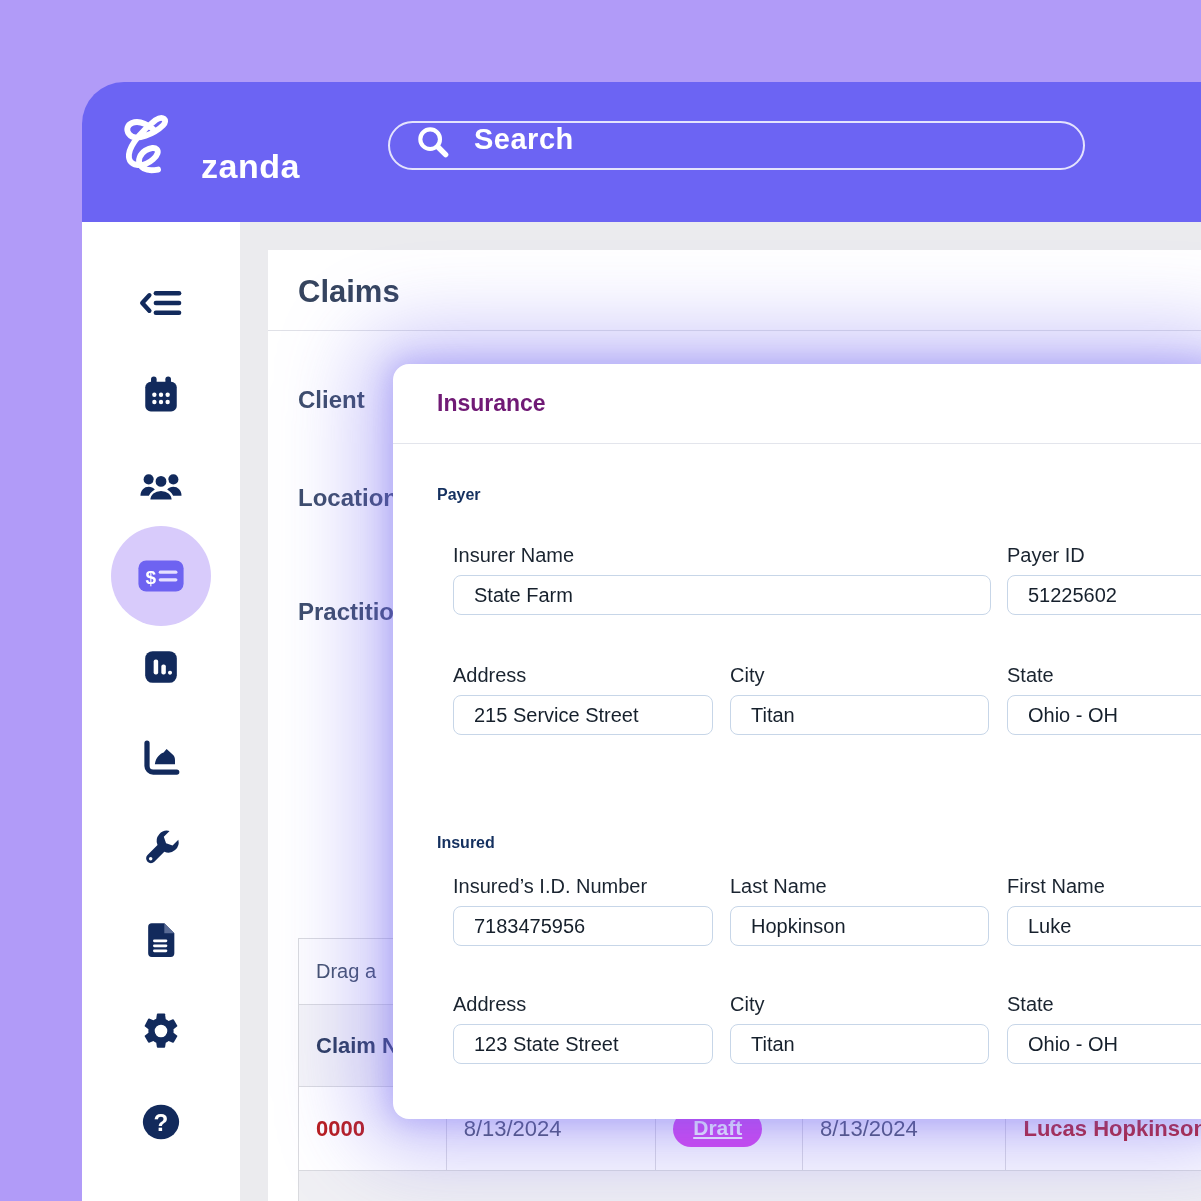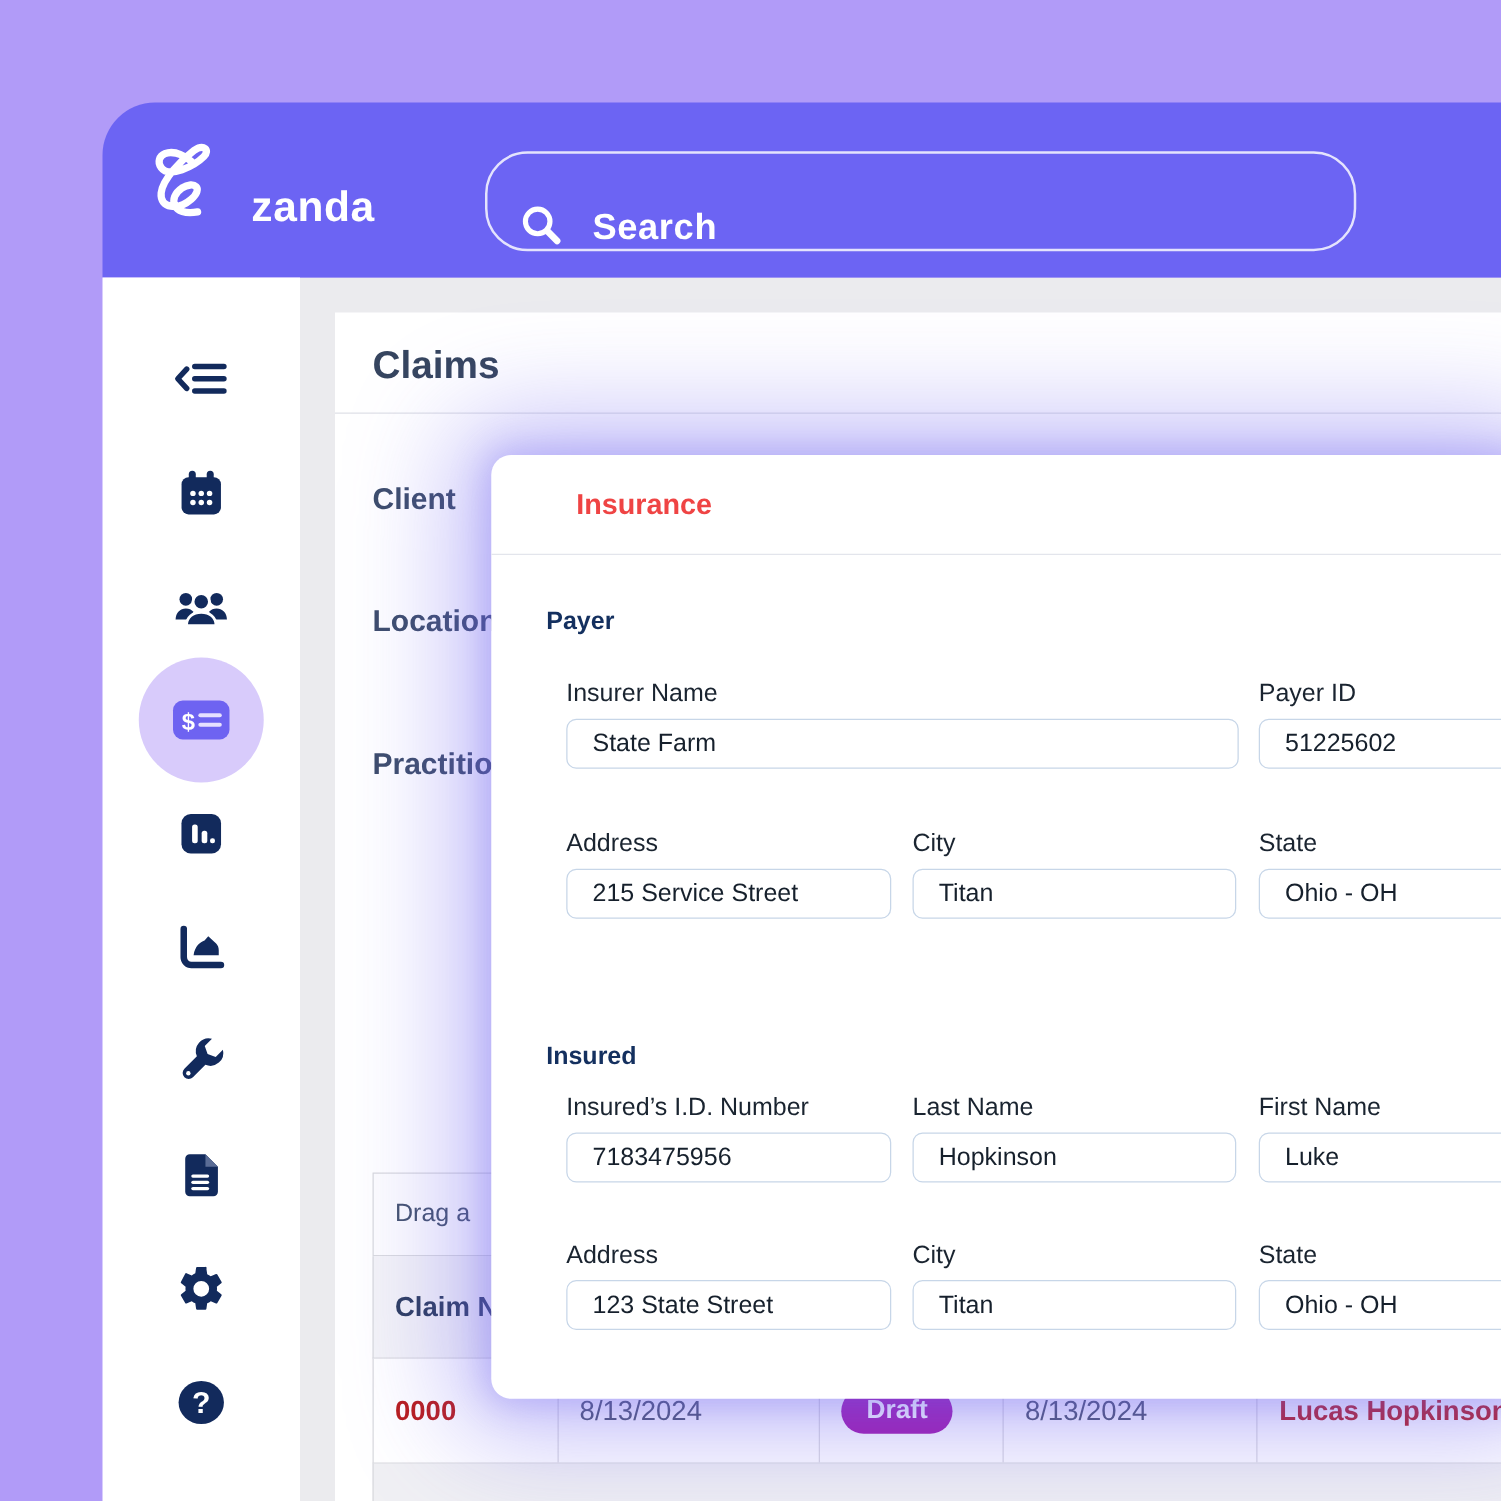--- a/index.html
+++ b/index.html
@@ -5,23 +5,23 @@
   * { margin:0; padding:0; box-sizing:border-box; }
   body { background:#fff; font-family:"Liberation Sans", sans-serif; }
   .stage { position:relative; width:1201px; height:1201px; background:#b19bf8; overflow:hidden; }
 
   
   .app-header { position:absolute; left:82px; top:82px; width:1119px; height:140px;
     background:#6c64f3; border-top-left-radius:42px; }
   .brand { position:absolute; left:33px; top:28px; display:flex; align-items:flex-end; gap:10px; }
   .brand svg { display:block; }
   .brand-name { color:#fff; font-size:34px; font-weight:700; letter-spacing:0.5px; }
-  .search-pill { position:absolute; left:306px; top:39px; width:697px; height:80px;
+  .search-pill { position:absolute; left:306px; top:39px; width:697px; height:49px;
     border:2px solid rgba(255,255,255,0.82); border-radius:34px;
-    display:flex; align-items:flex-end; padding:0 24px; gap:22px; }
+    display:flex; align-items:flex-start; padding:0 24px; gap:22px; }
   .search-input { flex:1; background:transparent; border:none; outline:none;
     color:#fff; font-size:29px; font-weight:700; letter-spacing:0.5px;
     font-family:"Liberation Sans", sans-serif; }
   .search-input::placeholder { color:#fff; opacity:1; }
 
   
   .sidebar { position:absolute; left:82px; top:222px; width:158px; height:979px; background:#fff;
     display:flex; flex-direction:column; align-items:center; padding-top:57px; gap:43px; }
   .side-item { position:relative; width:48px; height:48px; display:flex;
     align-items:center; justify-content:center; cursor:pointer; }
@@ -44,32 +44,32 @@
     font-size:20px; color:#44536e; }
   .head-row { height:82px; background:#f4f4f7; border-bottom:1px solid #d9dade; }
   .head-cell { display:flex; align-items:center; padding-left:17px;
     font-size:22px; font-weight:700; color:#2c3d5f; border-right:1px solid #e3e3e8; }
   .data-row { height:84px; background:#fff; border-bottom:1px solid #d9dade; }
   .cell { display:flex; align-items:center; padding-left:17px; font-size:22px;
     color:#4a5468; border-right:1px solid #dcdce2; }
   .cell:last-child, .head-cell:last-child { border-right:none; }
   .c1 { width:148px; } .c2 { width:210px; } .c3 { width:147px; } .c4 { width:204px; } .c5 { width:214px; }
   .link { color:#b91c1c; font-weight:700; white-space:nowrap; cursor:pointer; }
-  .pill { background:#a21caf; color:#fff; font-size:21px; font-weight:700;
-    padding:5px 20px 7px; border-radius:18px; }
+  .pill { background:#d946ef; color:#fff; font-size:21px; font-weight:700;
+    padding:5px 20px 7px; border-radius:18px;text-decoration:underline; }
   .tbl-footer { height:45px; background:#f0f0f3; border:1px solid #d9dade; border-top:none; }
 
   
   .modal { position:absolute; left:393px; top:364px; width:828px; height:755px;
     background:#fff; border-radius:16px; overflow:hidden;
     box-shadow:0 0 85px 30px rgba(110,97,240,0.40), 0 0 26px 6px rgba(110,97,240,0.28); }
   .modal-header { position:absolute; left:0; top:0; width:100%; height:80px;
     border-bottom:1px solid #e3e5ec; display:flex; align-items:center; padding-left:44px; }
-  .modal-title { font-size:23px; font-weight:700; color:#ef4444;margin-left:24px; }
-  .section-heading { position:absolute; left:44px; font-size:20px; font-weight:700; color:#14305f; }
+  .modal-title { font-size:23px; font-weight:700; color:#701a75; }
+  .section-heading { position:absolute; left:44px; font-size:16px; font-weight:700; color:#14305f; }
   .field { position:absolute;margin-left:16px; }
   .field-label { font-size:20px; color:#1a2430; margin-bottom:8px; }
   .field-input { display:block; height:40px; width:100%; border:1.5px solid #c7d6e8;
     border-radius:8px; padding:0 20px; font-size:20px; color:#16202c; background:#fff;
     font-family:"Liberation Sans", sans-serif; outline:none; }
 </style>
 </head>
 <body>
 
 <div class="stage">

